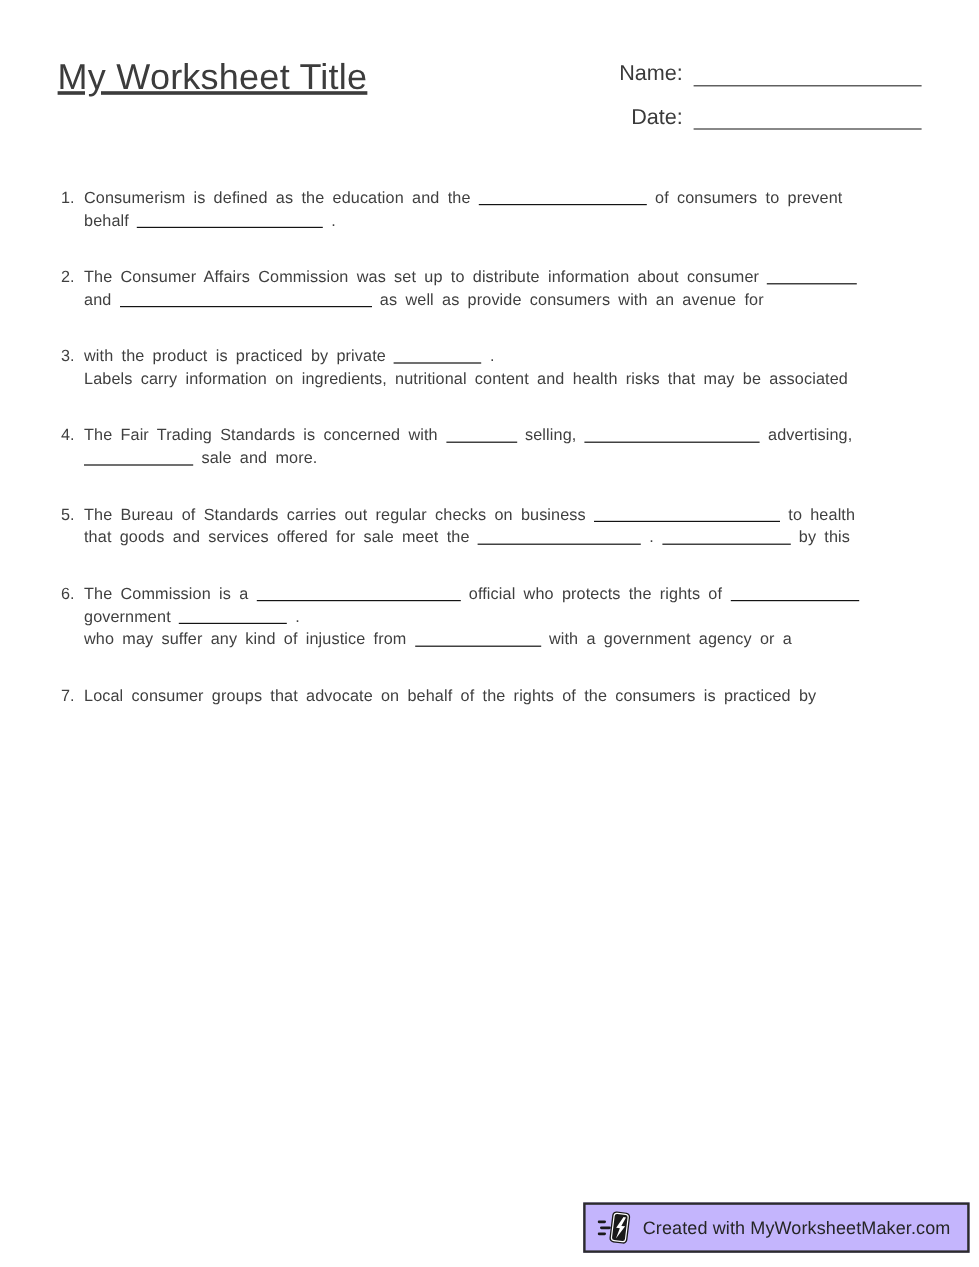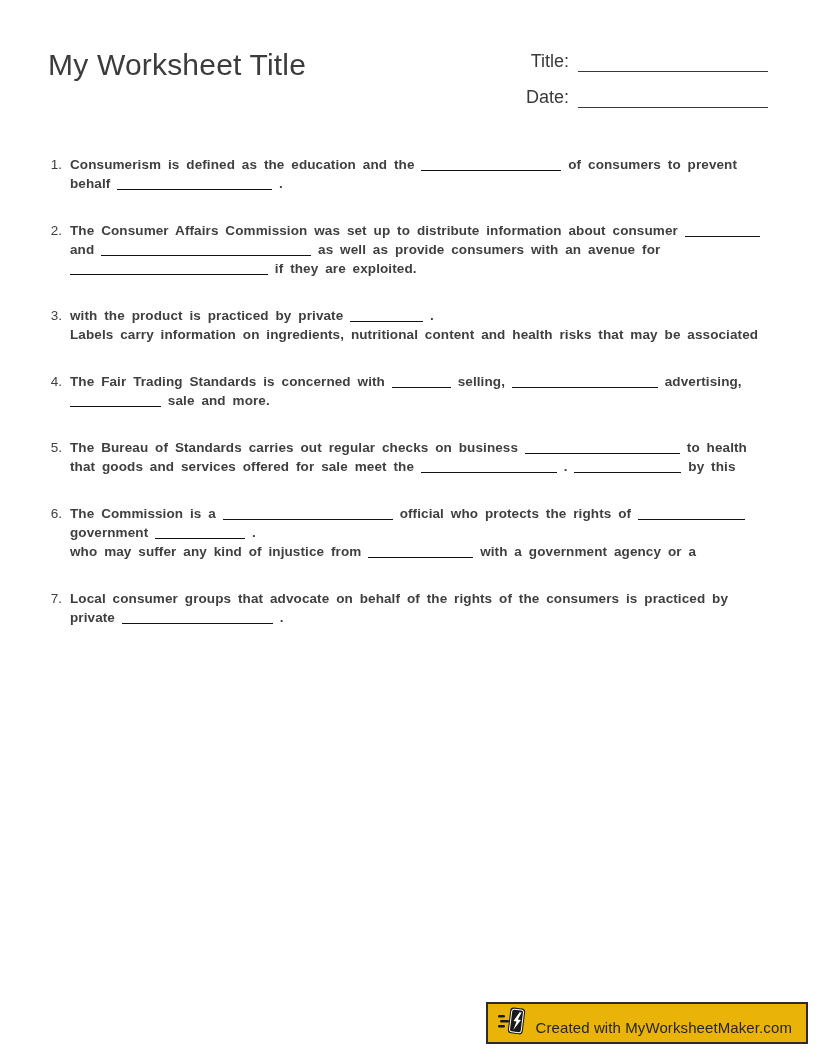--- a/index.html
+++ b/index.html
@@ -20,20 +20,21 @@
     justify-content: space-between;
     align-items: flex-start;
     padding: 46px 48px 0 48px;
   }
   .title {
     font-size: 30px;
     font-weight: 400;
     color: #3c3c3c;
     letter-spacing: 0.2px;
     line-height: 38px;
+    text-decoration: underline;
   }
   .name-date { display: flex; flex-direction: column; align-items: flex-end; padding-top: 4px; }
   .nd-row { display: flex; align-items: flex-end; margin-bottom: 14px; }
   .nd-label { font-size: 18px; color: #3a3a3a; margin-right: 9px; line-height: 22px; }
   .nd-line {
     display: inline-block;
     width: 190px;
     height: 22px;
     border-bottom: 1.4px solid #3a3a3a;
   }
@@ -42,61 +43,61 @@
   .question { display: flex; margin-bottom: 28px; }
   .qnum {
     width: 14px;
     margin-right: 8px;
     text-align: right;
     font-size: 13.5px;
     line-height: 19px;
     color: #3f3f3f;
     flex: none;
   }
-  .qbody { flex: 1; min-width: 0; font-weight: bold; }
+  .qbody { flex: 1; min-width: 0; }
   .qline {
     font-size: 13.5px;
     line-height: 19px;
     color: #3f3f3f;
     word-spacing: 3px;
     letter-spacing: 0.1px;
     white-space: nowrap;
   }
   .blank {
     display: inline-block;
     height: 12px;
     border-bottom: 1.6px solid #131313;
     transform: translateY(2px);
   }
   
   .footer-badge {
     position: absolute;
     right: 8px;
     bottom: 12px;
     display: flex;
-    align-items: flex-end;
+    align-items: center;
     gap: 10px;
     border: 2px solid #2b2b2b;
-    background: #eab308;
+    background: #c4b5fd;
     padding: 6px 14px 6px 10px;
     height: 42px;
   }
   .footer-badge .logo { flex: none; display: block; }
   .footer-credit { font-size: 15px; color: #262626; letter-spacing: 0.1px; white-space: nowrap; }
 </style>
 </head>
 <body>
 
 <div class="page">
 
   <div class="header">
     <h1 class="title">My Worksheet Title</h1>
     <div class="name-date">
       <div class="nd-row">
-        <span class="nd-label">Title:</span>
+        <span class="nd-label">Name:</span>
         <span class="nd-line"></span>
       </div>
       <div class="nd-row">
         <span class="nd-label">Date:</span>
         <span class="nd-line"></span>
       </div>
     </div>
   </div>
 
   <div class="questions">
@@ -105,21 +106,20 @@
         <div class="qbody">
           <div class="qline"><span>Consumerism is defined as the education and the</span> <span class="blank" style="width: 140px; border-bottom-color: rgb(19, 19, 19);"></span> <span>of consumers to prevent</span></div>
           <div class="qline"><span>behalf</span> <span class="blank" style="width: 155px; border-bottom-color: rgb(19, 19, 19);"></span> <span>.</span></div>
         </div>
       </div>
       <div class="question">
         <div class="qnum">2.</div>
         <div class="qbody">
           <div class="qline"><span>The Consumer Affairs Commission was set up to distribute information about consumer</span> <span class="blank" style="width: 75px; border-bottom-color: rgb(19, 19, 19);"></span></div>
           <div class="qline"><span>and</span> <span class="blank" style="width: 210px; border-bottom-color: rgb(19, 19, 19);"></span> <span>as well as provide consumers with an avenue for</span></div>
-          <div class="qline"><span class="blank" style="width: 198px; border-bottom-color: rgb(19, 19, 19);"></span> <span>if they are exploited.</span></div>
         </div>
       </div>
       <div class="question">
         <div class="qnum">3.</div>
         <div class="qbody">
           <div class="qline"><span>with the product is practiced by private</span> <span class="blank" style="width: 73px; border-bottom-color: rgb(19, 19, 19);"></span> <span>.</span></div>
           <div class="qline"><span>Labels carry information on ingredients, nutritional content and health risks that may be associated</span></div>
         </div>
       </div>
       <div class="question">
@@ -141,21 +141,20 @@
         <div class="qbody">
           <div class="qline"><span>The Commission is a</span> <span class="blank" style="width: 170px; border-bottom-color: rgb(19, 19, 19);"></span> <span>official who protects the rights of</span> <span class="blank" style="width: 107px; border-bottom-color: rgb(19, 19, 19);"></span></div>
           <div class="qline"><span>government</span> <span class="blank" style="width: 90px; border-bottom-color: rgb(19, 19, 19);"></span> <span>.</span></div>
           <div class="qline"><span>who may suffer any kind of injustice from</span> <span class="blank" style="width: 105px; border-bottom-color: rgb(19, 19, 19);"></span> <span>with a government agency or a</span></div>
         </div>
       </div>
       <div class="question">
         <div class="qnum">7.</div>
         <div class="qbody">
           <div class="qline"><span>Local consumer groups that advocate on behalf of the rights of the consumers is practiced by</span></div>
-          <div class="qline"><span>private</span> <span class="blank" style="width: 151px; border-bottom-color: rgb(19, 19, 19);"></span> <span>.</span></div>
         </div>
       </div>
     </div>
 
   <div class="footer-badge">
     <svg class="logo" width="28" height="30" viewBox="0 0 28 30">
       <rect x="0" y="9" width="7" height="2.4" rx="1.2" fill="#1a1a1a"></rect>
       <rect x="2" y="14" width="9" height="2.4" rx="1.2" fill="#1a1a1a"></rect>
       <rect x="0" y="19" width="7" height="2.4" rx="1.2" fill="#1a1a1a"></rect>
       <g transform="rotate(7 19 15)">

